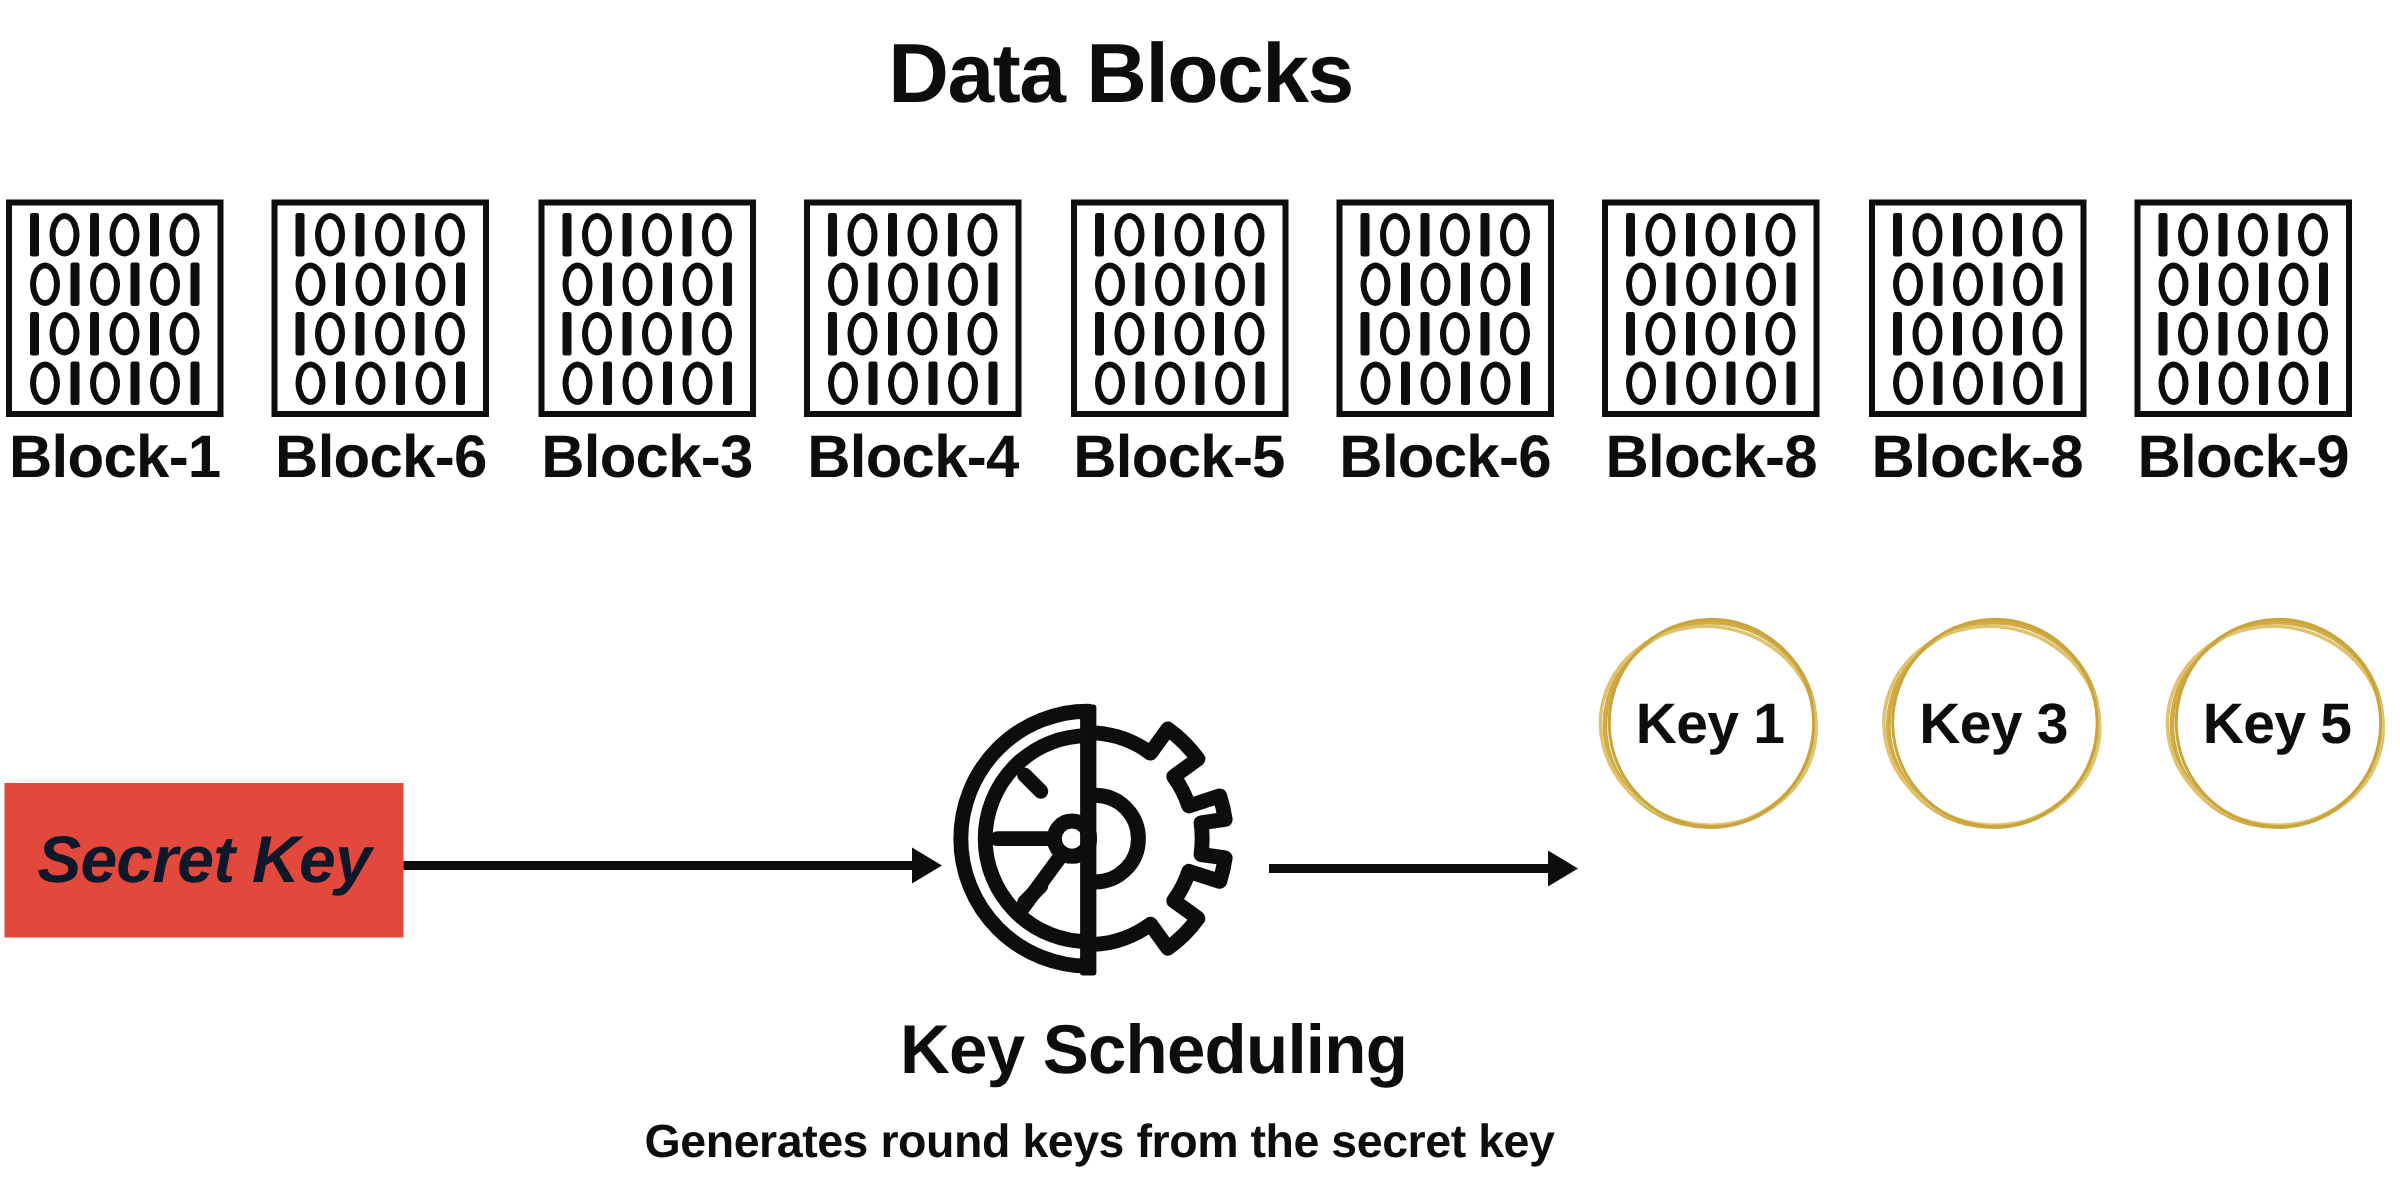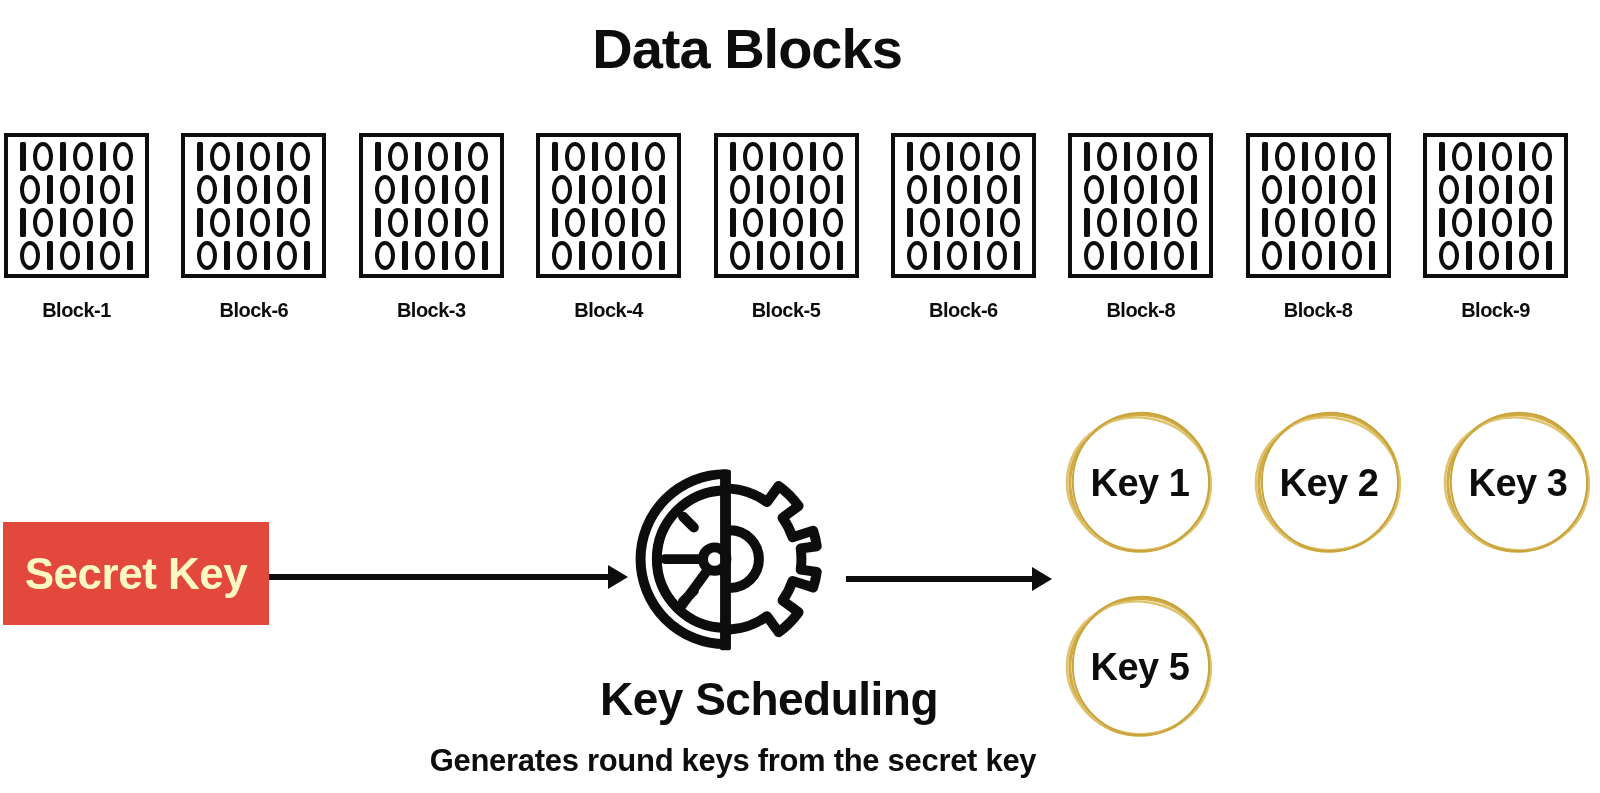--- a/index.html
+++ b/index.html
@@ -18,27 +18,27 @@
     display:flex;justify-content:space-between;
   }
   .block-wrap{width:145px;display:flex;flex-direction:column;align-items:center;}
   .block-box{
     box-sizing:border-box;width:145px;height:145px;border:4.5px solid var(--ink,#0d0d0d);
     background:#fff;display:flex;flex-direction:column;justify-content:center;align-items:center;gap:4px;
   }
   .bin-row{display:flex;align-items:center;gap:7px;}
   .d1{width:6px;height:29px;background:var(--ink,#0d0d0d);border-radius:1.5px;}
   .d0{box-sizing:border-box;width:20px;height:29px;border:4.5px solid var(--ink,#0d0d0d);border-radius:50%;}
-  .block-label{margin-top:21px;font-size:20px;font-weight:bold;letter-spacing:-0.5px;white-space:nowrap;}
+  .block-label{margin-top:5px;font-size:40px;font-weight:bold;letter-spacing:-0.5px;white-space:nowrap;}
   
   .secret-key{
     position:absolute;left:3px;top:522px;width:266px;height:103px;background:var(--red,#E2493C);
     display:flex;align-items:center;justify-content:center;
   }
-  .secret-key span{color:#fef9c3;font-size:44px;font-weight:bold;letter-spacing:-0.5px;white-space:nowrap;}
+  .secret-key span{color:#0f172a;font-size:44px;font-weight:bold;letter-spacing:-0.5px;white-space:nowrap;font-style:italic;}
   
   .arrow{position:absolute;display:flex;align-items:center;}
   .arrow .shaft{height:6px;background:var(--ink,#0d0d0d);}
   .arrow .head{
     width:0;height:0;border-top:12px solid transparent;border-bottom:12px solid transparent;
     border-left:20px solid var(--ink,#0d0d0d);
   }
   .arrow1{left:269px;top:565px;} .arrow1 .shaft{width:339px;}
   .arrow2{left:846px;top:567px;} .arrow2 .shaft{width:186px;}
   
@@ -48,21 +48,21 @@
     position:absolute;left:725px;top:672px;transform:translateX(-50%);
     font-size:46px;font-weight:bold;white-space:nowrap;letter-spacing:-0.5px;margin-left:44px;
   }
   .sched-sub{
     position:absolute;left:733px;top:743px;transform:translateX(-50%);
     font-size:31px;font-weight:bold;white-space:nowrap;letter-spacing:-0.3px;
   }
   
   .keys-grid{
     position:absolute;left:1061px;top:405px;
-    display:grid;grid-template-columns:repeat(3,158px);gap:28px 31px;
+    display:grid;grid-template-columns:repeat(3,158px);gap:12px 31px;
   }
   .key-circle{
     position:relative;width:158px;height:156px;
     display:flex;align-items:center;justify-content:center;
   }
   .key-circle svg{position:absolute;inset:0;width:100%;height:100%;}
   .key-label{position:relative;font-size:38px;font-weight:bold;letter-spacing:-0.5px;white-space:nowrap;}
 </style>
 </head>
 <body>
@@ -458,30 +458,20 @@
     <svg viewBox="0 0 160 158" xmlns="http://www.w3.org/2000/svg">
       <g fill="none">
         <ellipse cx="80" cy="79" rx="71" ry="69" stroke="#D2AC42" stroke-width="3.2" transform="rotate(-7 80 79)"></ellipse>
         <ellipse cx="79" cy="80" rx="73" ry="67" stroke="#DFC36F" stroke-width="2.4" transform="rotate(9 80 79)"></ellipse>
         <ellipse cx="81" cy="78" rx="69" ry="70" stroke="#C9A43C" stroke-width="2" transform="rotate(-2 80 79)"></ellipse>
       </g>
     </svg>
     <span class="key-label">Key 1</span>
   </div>
 
-  <div class="key-circle">
-    <svg viewBox="0 0 160 158" xmlns="http://www.w3.org/2000/svg">
-      <g fill="none">
-        <ellipse cx="80" cy="79" rx="71" ry="69" stroke="#D2AC42" stroke-width="3.2" transform="rotate(-7 80 79)"></ellipse>
-        <ellipse cx="79" cy="80" rx="73" ry="67" stroke="#DFC36F" stroke-width="2.4" transform="rotate(9 80 79)"></ellipse>
-        <ellipse cx="81" cy="78" rx="69" ry="70" stroke="#C9A43C" stroke-width="2" transform="rotate(-2 80 79)"></ellipse>
-      </g>
-    </svg>
-    <span class="key-label">Key 2</span>
-  </div>
 
   <div class="key-circle">
     <svg viewBox="0 0 160 158" xmlns="http://www.w3.org/2000/svg">
       <g fill="none">
         <ellipse cx="80" cy="79" rx="71" ry="69" stroke="#D2AC42" stroke-width="3.2" transform="rotate(-7 80 79)"></ellipse>
         <ellipse cx="79" cy="80" rx="73" ry="67" stroke="#DFC36F" stroke-width="2.4" transform="rotate(9 80 79)"></ellipse>
         <ellipse cx="81" cy="78" rx="69" ry="70" stroke="#C9A43C" stroke-width="2" transform="rotate(-2 80 79)"></ellipse>
       </g>
     </svg>
     <span class="key-label">Key 3</span>

